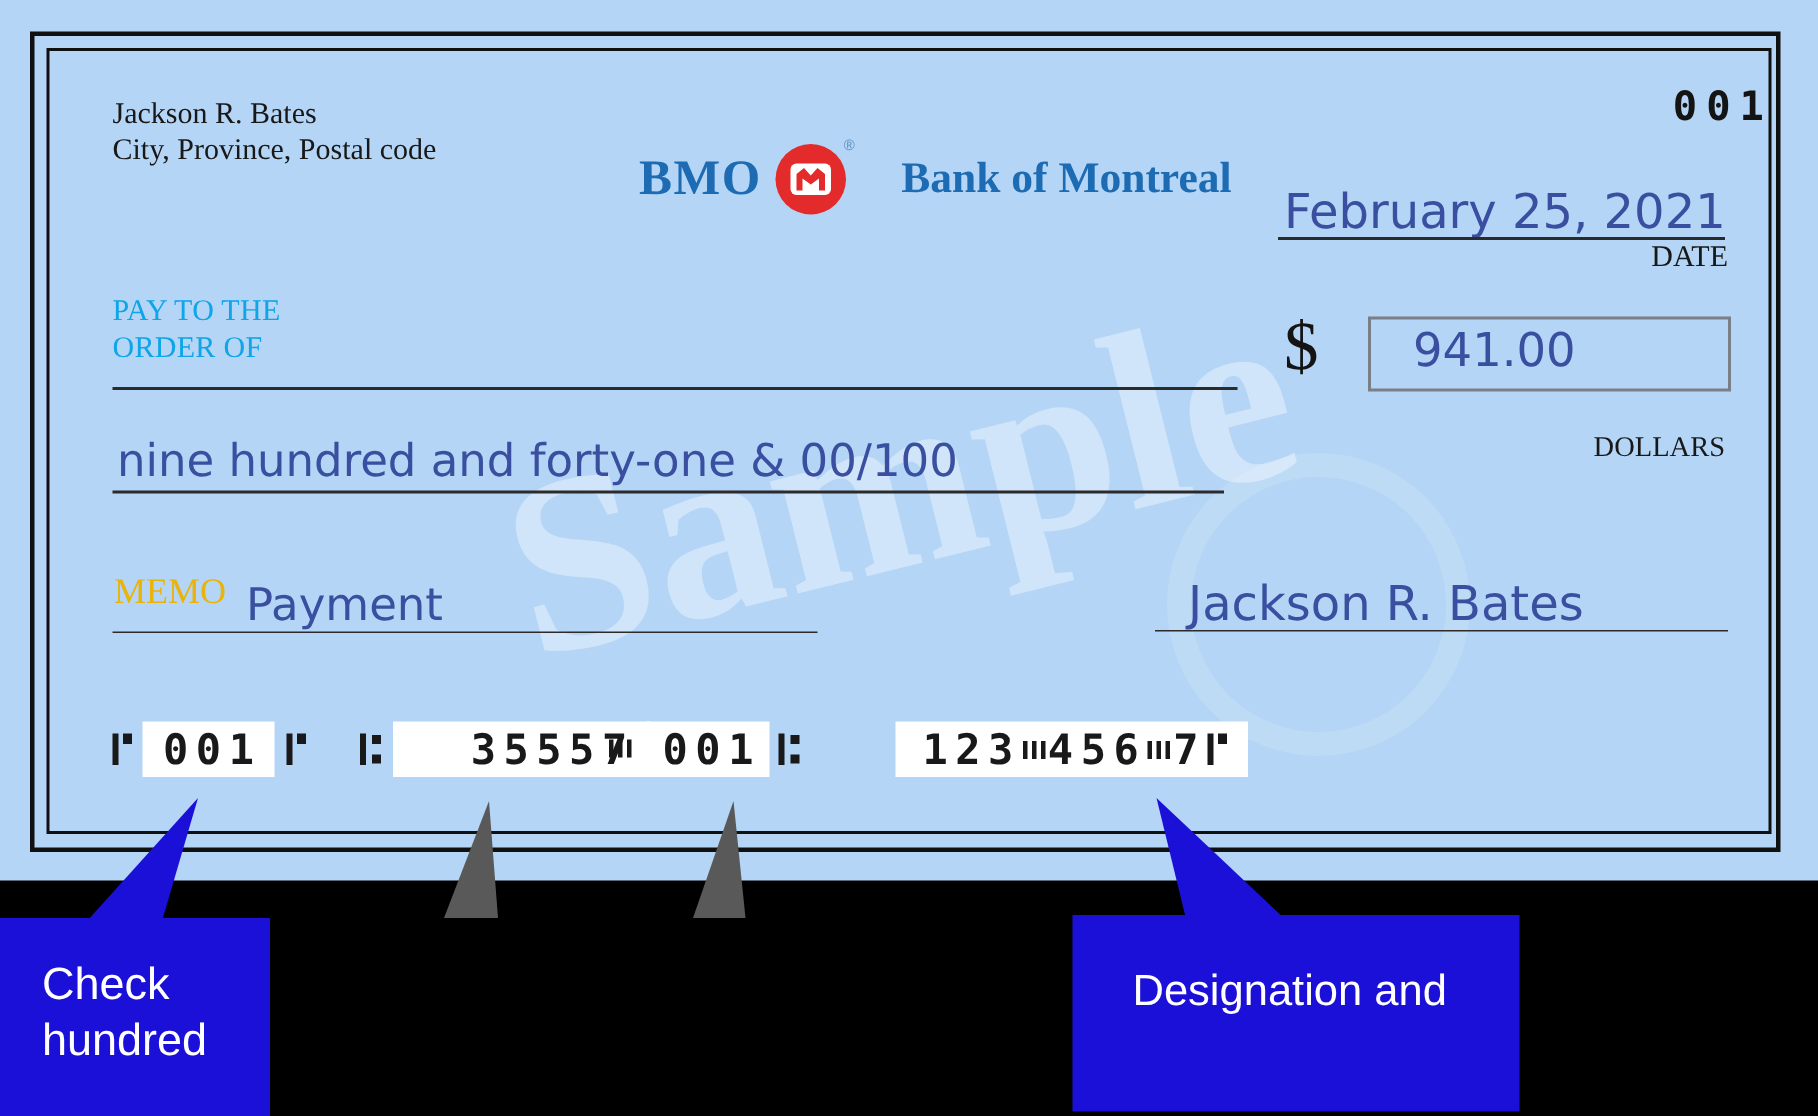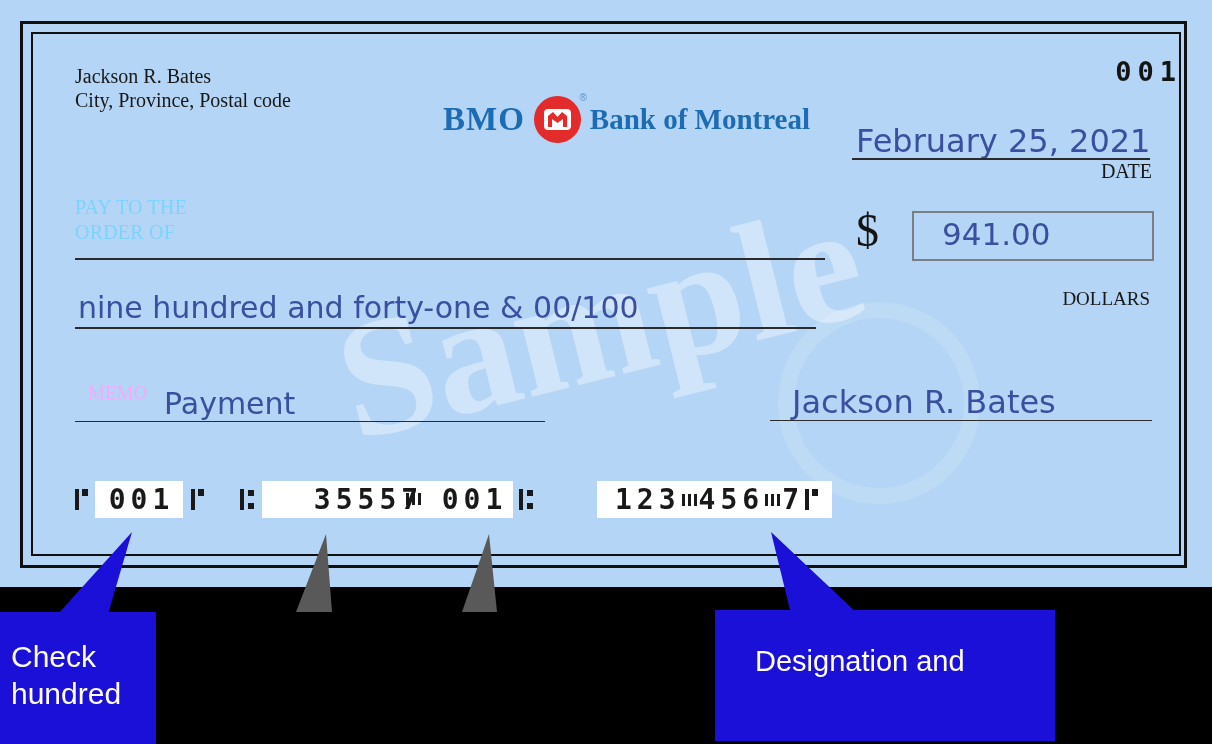--- a/index.html
+++ b/index.html
@@ -11,48 +11,48 @@
 
   .watermark{position:absolute;left:280px;top:225px;width:640px;text-align:center;
         font-family:"Liberation Serif",serif;font-size:168px;font-weight:bold;
         color:rgba(255,255,255,0.38);transform:rotate(-14deg);pointer-events:none;}
   .wm-ring{position:absolute;left:778px;top:302px;width:170px;height:170px;border-radius:50%;
         border:16px solid rgba(255,255,255,0.14);}
 
   .payer{position:absolute;left:75px;top:64px;font-size:20px;line-height:24px;color:#181818;}
 
   .logo{position:absolute;left:426px;top:94px;display:flex;align-items:center;gap:9px;height:50px;}
-  .logo .bmo{font-size:33px;font-weight:bold;color:#1d6cb3;letter-spacing:1px;margin-left:17px;}
-  .logo .bank{font-size:29px;font-weight:bold;color:#1d6cb3;}
+  .logo .bmo{font-size:33px;font-weight:bold;color:#1d6cb3;letter-spacing:1px;}
+  .logo .bank{font-size:29px;font-weight:bold;color:#1d6cb3;margin-left:28px;}
   .roundel{position:relative;width:47px;height:47px;border-radius:50%;background:#e32b2b;}
   .roundel .plate{position:absolute;left:10px;top:13px;width:27px;height:21px;background:#fff;border-radius:4px;}
   .roundel svg{position:absolute;left:10px;top:13px;}
   .reg{position:absolute;right:-6px;top:-4px;font-size:10px;color:#5b8fc0;font-family:"Liberation Sans",sans-serif;}
 
   .chk-top-num{position:absolute;left:1072px;top:56px;width:110px;text-align:right;
         font-family:"DejaVu Sans Mono",monospace;font-weight:bold;font-size:27px;letter-spacing:6px;color:#141414;}
 
   .hand{font-family:"DejaVu Sans",sans-serif;color:#3a4fa0;text-align:right;}
   .date-value{position:absolute;left:856px;top:122px;font-size:32px;}
   .date-line{position:absolute;left:852px;top:158px;width:298px;border-top:2px solid #2b2b2b;}
   .date-label{position:absolute;left:1002px;top:160px;width:150px;text-align:right;font-size:20px;color:#181818;}
 
-  .payto{position:absolute;left:75px;top:195px;font-size:20px;line-height:25px;color:#7dd3fc;letter-spacing:0.2px;}
+  .payto{position:absolute;left:75px;top:195px;font-size:20px;line-height:25px;color:#0ea5e9;letter-spacing:0.2px;}
   .payee{position:absolute;left:233px;top:220px;font-size:33px;}
   .payee-line{position:absolute;left:75px;top:258px;width:750px;border-top:2px solid #2b2b2b;}
 
   .dollar-sign{position:absolute;left:856px;top:204px;font-size:46px;color:#141414;}
   .amount-box{position:absolute;left:912px;top:211px;width:238px;height:46px;border:2px solid #7a7f87;}
   .amount-val{position:absolute;left:942px;top:216px;font-size:31px;}
   .dollars-label{position:absolute;left:1000px;top:288px;width:150px;text-align:right;font-size:19px;color:#181818;}
 
   .words{position:absolute;left:78px;top:290px;font-size:30px;}
   .words-line{position:absolute;left:75px;top:327px;width:741px;border-top:2px solid #2b2b2b;}
 
-  .memo-label{position:absolute;left:76px;top:382px;font-size:19px;color:#f0abfc;margin-left:12px;}
+  .memo-label{position:absolute;left:76px;top:382px;font-size:24px;color:#eab308;}
   .memo-val{position:absolute;left:164px;top:386px;font-size:30px;}
   .memo-line{position:absolute;left:75px;top:421px;width:470px;border-top:1.5px solid #2b2b2b;}
 
   .sig-val{position:absolute;left:792px;top:383px;font-size:32px;}
   .sig-line{position:absolute;left:770px;top:420px;width:382px;border-top:1.5px solid #2b2b2b;}
 
   
   .micr-box{position:absolute;top:481px;height:37px;background:#fff;display:flex;align-items:center;justify-content:center;
         font-family:"DejaVu Sans Mono",monospace;font-weight:bold;font-size:28px;letter-spacing:5px;color:#191919;}
   .micr-digits{padding-left:5px;}
@@ -65,27 +65,27 @@
   .m-transit::after{content:"";position:absolute;left:8px;top:1px;width:6px;height:6px;background:#191919;box-shadow:0 13px 0 #191919;}
   .m-dash{width:16px;height:12px;}
   .m-dash::before{content:"";position:absolute;left:0;top:0;width:3px;height:12px;background:#191919;
         box-shadow:6px 0 0 #191919,12px 0 0 #191919;}
   .m-inline{position:relative;display:inline-block;flex:none;}
   .acct-box{position:absolute;left:597px;top:481px;height:37px;background:#fff;display:inline-flex;align-items:center;
         gap:1px;padding:0 14px;font-family:"DejaVu Sans Mono",monospace;font-weight:bold;font-size:28px;letter-spacing:5px;color:#191919;}
 
   
   .callout{position:absolute;color:#fff;font-family:"Liberation Sans",sans-serif;}
-  .co-check{left:0;top:612px;width:156px;height:132px;background:#1b10d8;padding:26px 0 0 11px;box-sizing:border-box;
+  .co-check{left:0;top:612px;width:180px;height:132px;background:#1b10d8;padding:26px 0 0 28px;box-sizing:border-box;
         font-size:30px;line-height:37px;font-weight:400;}
   .co-branch{left:183px;top:610px;width:234px;height:67px;background:#595959;display:flex;align-items:center;justify-content:center;
         font-size:24px;font-weight:bold;}
   .co-inst{left:430px;top:610px;width:272px;height:67px;background:#595959;display:flex;align-items:center;justify-content:center;
         font-size:24px;font-weight:bold;}
-  .co-desig{left:715px;top:610px;width:340px;height:131px;background:#1b10d8;padding:32px 0 0 40px;box-sizing:border-box;
+  .co-desig{left:715px;top:610px;width:298px;height:131px;background:#1b10d8;padding:32px 0 0 40px;box-sizing:border-box;
         font-size:29px;line-height:38px;font-weight:400;}
   .pointer-svg{position:absolute;left:0;top:0;pointer-events:none;}
 </style>
 </head>
 <body>
 
 <div class="page">
   <div class="paper"></div>
   <div class="border-outer"></div>
   <div class="border-inner"></div>

